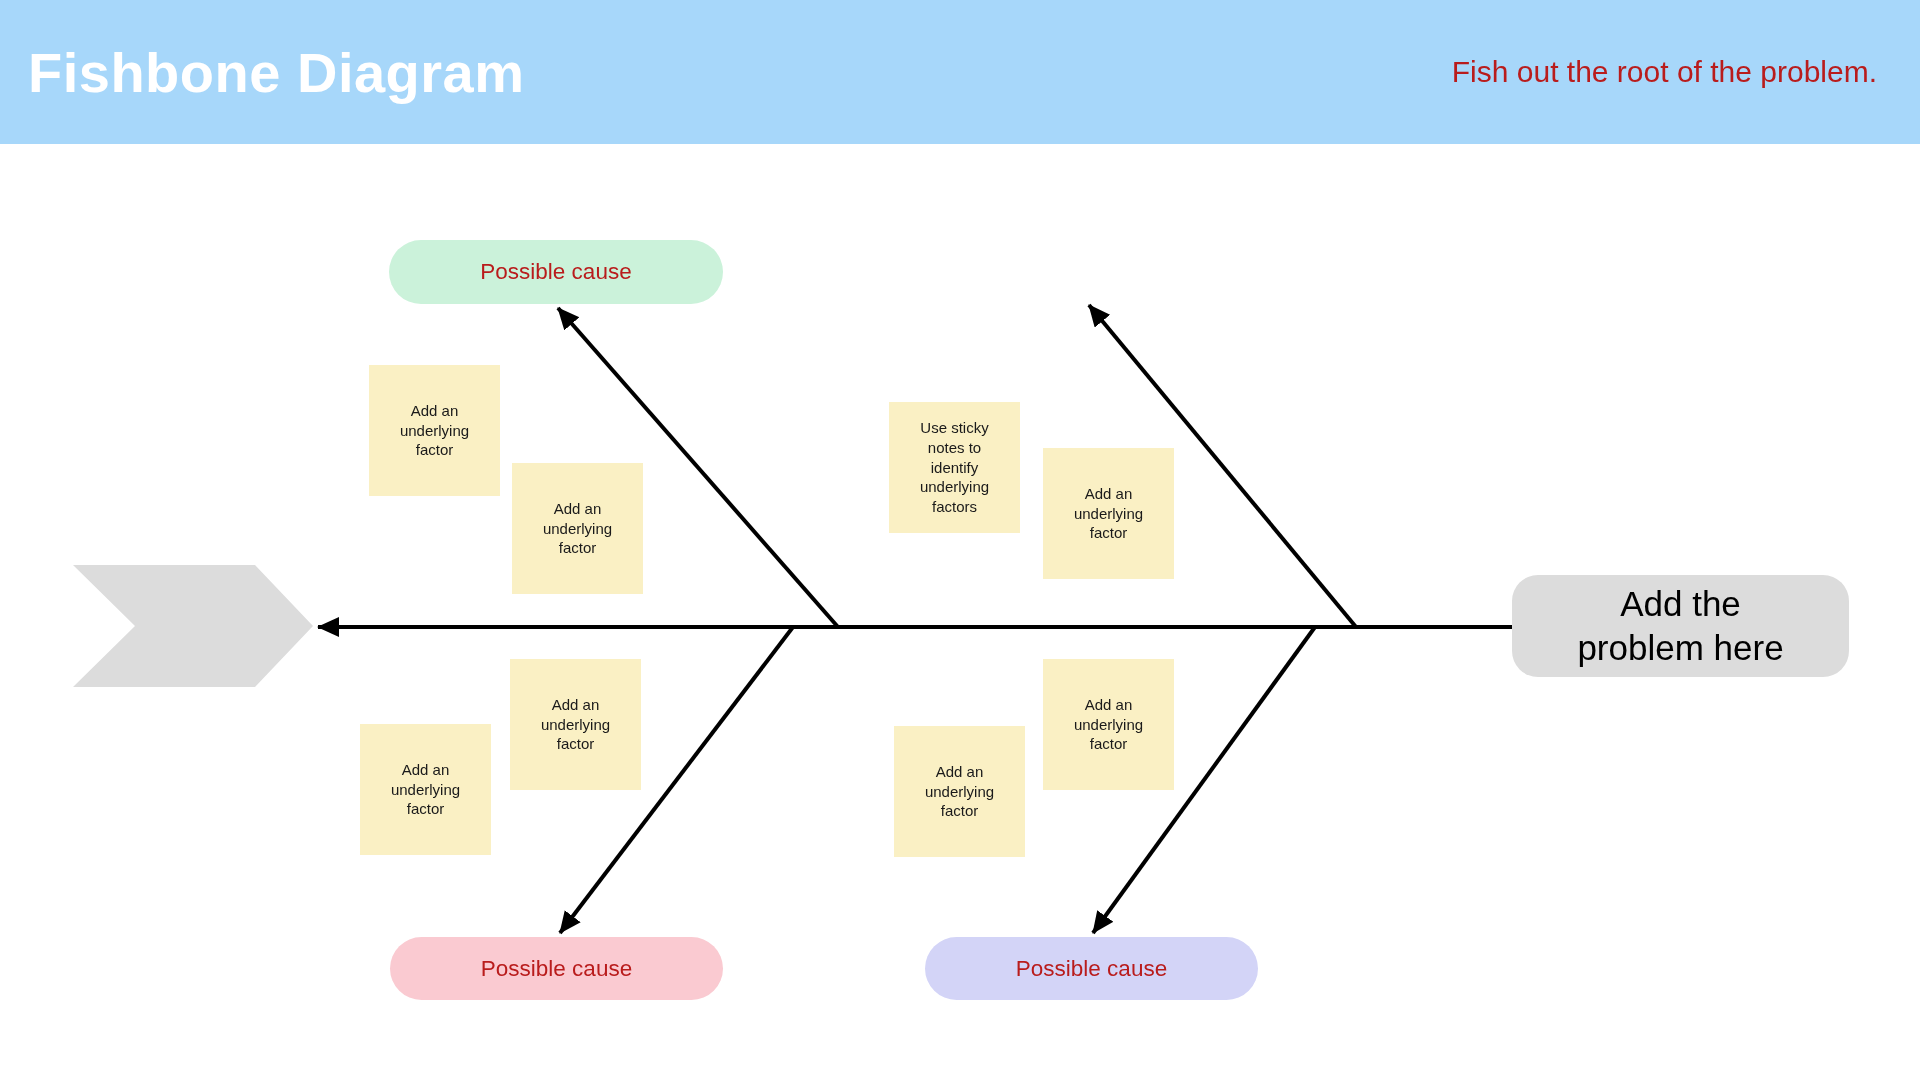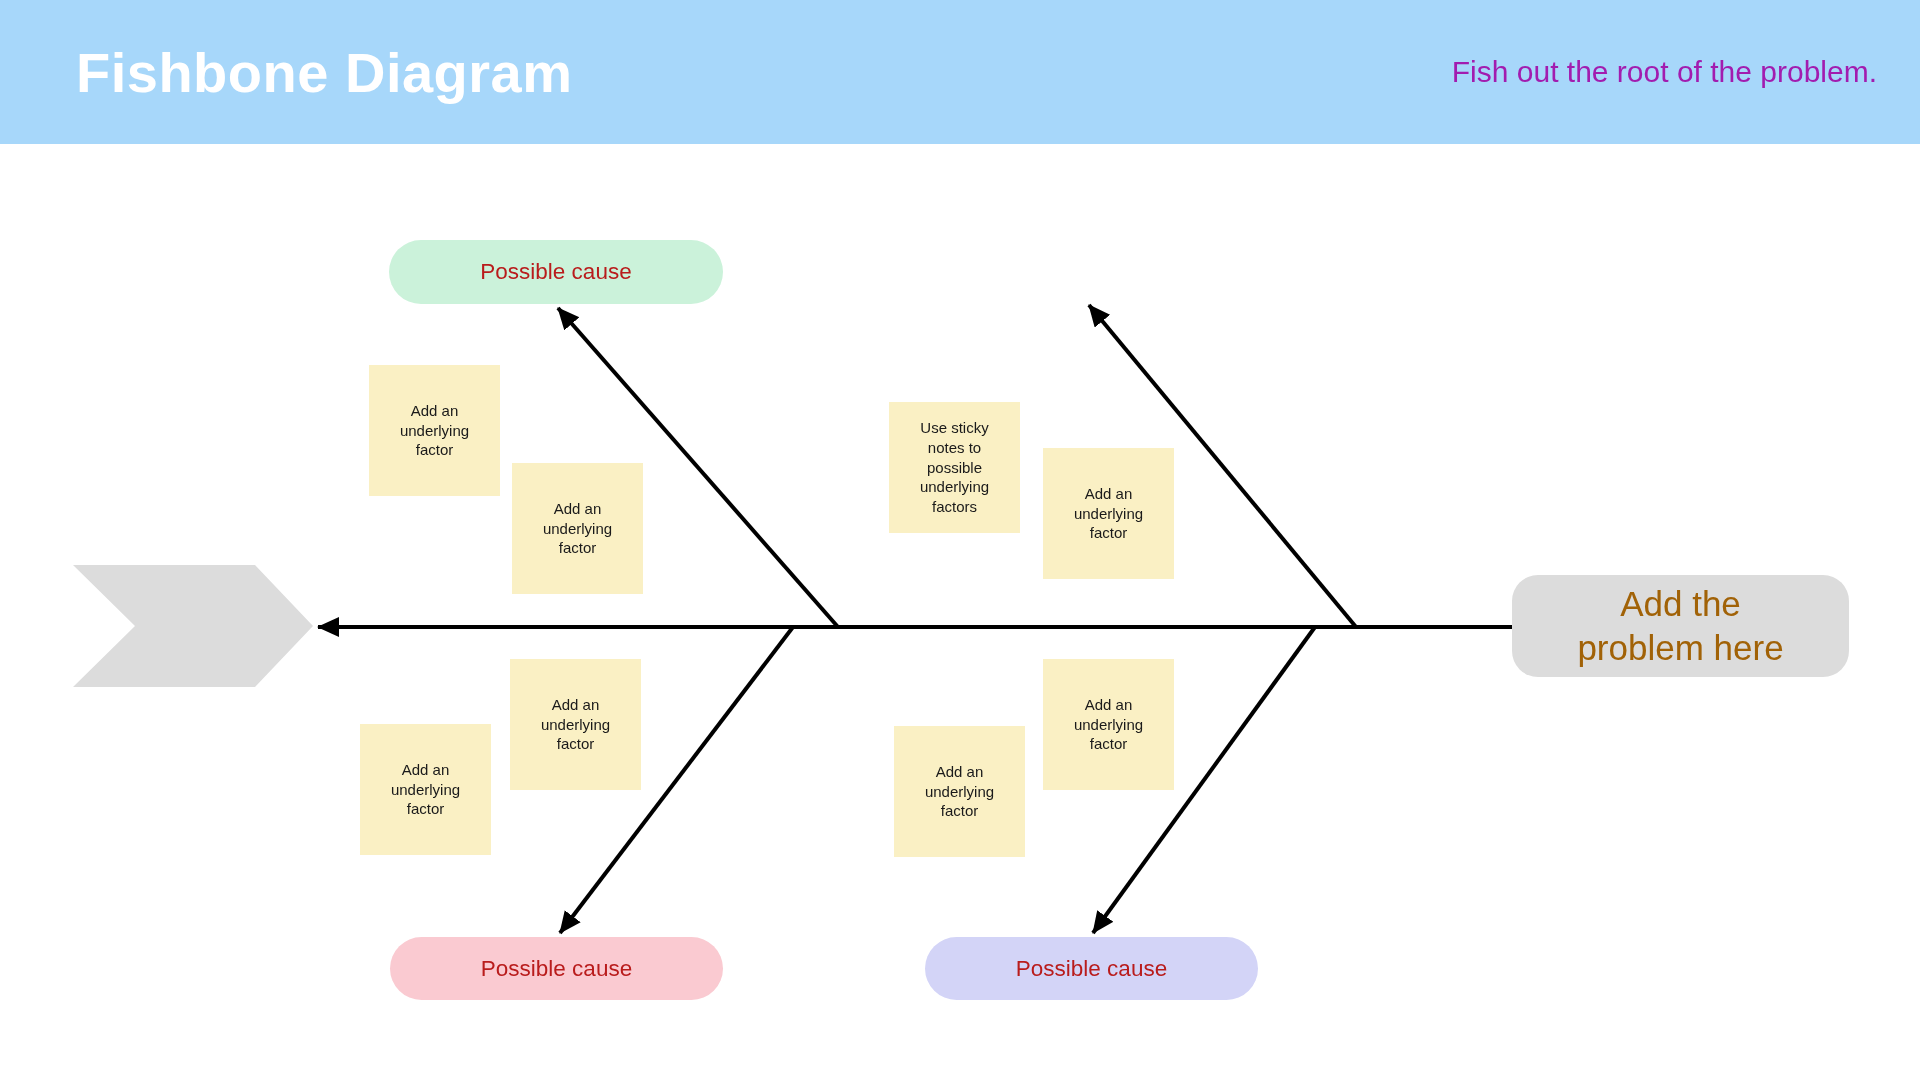--- a/index.html
+++ b/index.html
@@ -9,27 +9,27 @@
     background: #ffffff;
     position: relative;
   }
   .canvas { position: absolute; inset: 0; width: 1920px; height: 1080px; }
 
   
   .header {
     position: absolute; left: 0; top: 0; width: 1920px; height: 144px;
     background: #A7D7FA;
     display: flex; align-items: center; justify-content: space-between;
-    padding: 0 43px 0 76px;
+    padding: 0 43px 0 28px;
   }
   .header h1 {
     color: #ffffff; font-size: 56px; font-weight: 700; letter-spacing: 0.5px;
   }
   .tagline {
-    color: #a21caf; font-size: 30px; font-weight: 400;
+    color: #b91c1c; font-size: 30px; font-weight: 400;
   }
 
   
   .bones {
     position: absolute; left: 0; top: 0; width: 1920px; height: 1080px;
   }
 
   
   .pill {
     position: absolute;
@@ -40,21 +40,21 @@
   .pill-top-left     { left: 389px; top: 240px; width: 334px; height: 64px; background: #CBF2DA; }
   .pill-top-right    { left: 923px; top: 240px; width: 337px; height: 62px; background: #F7D04E; }
   .pill-bottom-left  { left: 390px; top: 937px; width: 333px; height: 63px; background: #FACAD1; }
   .pill-bottom-right { left: 925px; top: 937px; width: 333px; height: 63px; background: #D3D4F7; }
 
   
   .problem-box {
     position: absolute; left: 1512px; top: 575px; width: 337px; height: 102px;
     background: #DCDCDC; border-radius: 26px;
     display: flex; align-items: center; justify-content: center; text-align: center;
-    font-size: 35px; line-height: 1.26; color: #a16207;
+    font-size: 35px; line-height: 1.26; color: #000000;
     padding: 0 48px;
   }
 
   
   .note {
     position: absolute; width: 131px; height: 131px;
     background: #FAF0C4;
     display: flex; align-items: center; justify-content: center; text-align: center;
     font-size: 15px; line-height: 1.32; color: #1a1a1a;
     padding: 0 17px;
@@ -96,20 +96,20 @@
   </svg>
 
   <div class="pill pill-top-left">Possible cause</div>
   <div class="pill pill-bottom-left">Possible cause</div>
   <div class="pill pill-bottom-right">Possible cause</div>
 
   <div class="problem-box">Add the problem here</div>
 
   <div class="note n0">Add an underlying factor</div>
   <div class="note n1">Add an underlying factor</div>
-  <div class="note n2">Use sticky notes to possible underlying factors</div>
+  <div class="note n2">Use sticky notes to identify underlying factors</div>
   <div class="note n3">Add an underlying factor</div>
   <div class="note n4">Add an underlying factor</div>
   <div class="note n5">Add an underlying factor</div>
   <div class="note n6">Add an underlying factor</div>
   <div class="note n7">Add an underlying factor</div>
 
 </div>
 
 </body></html>

